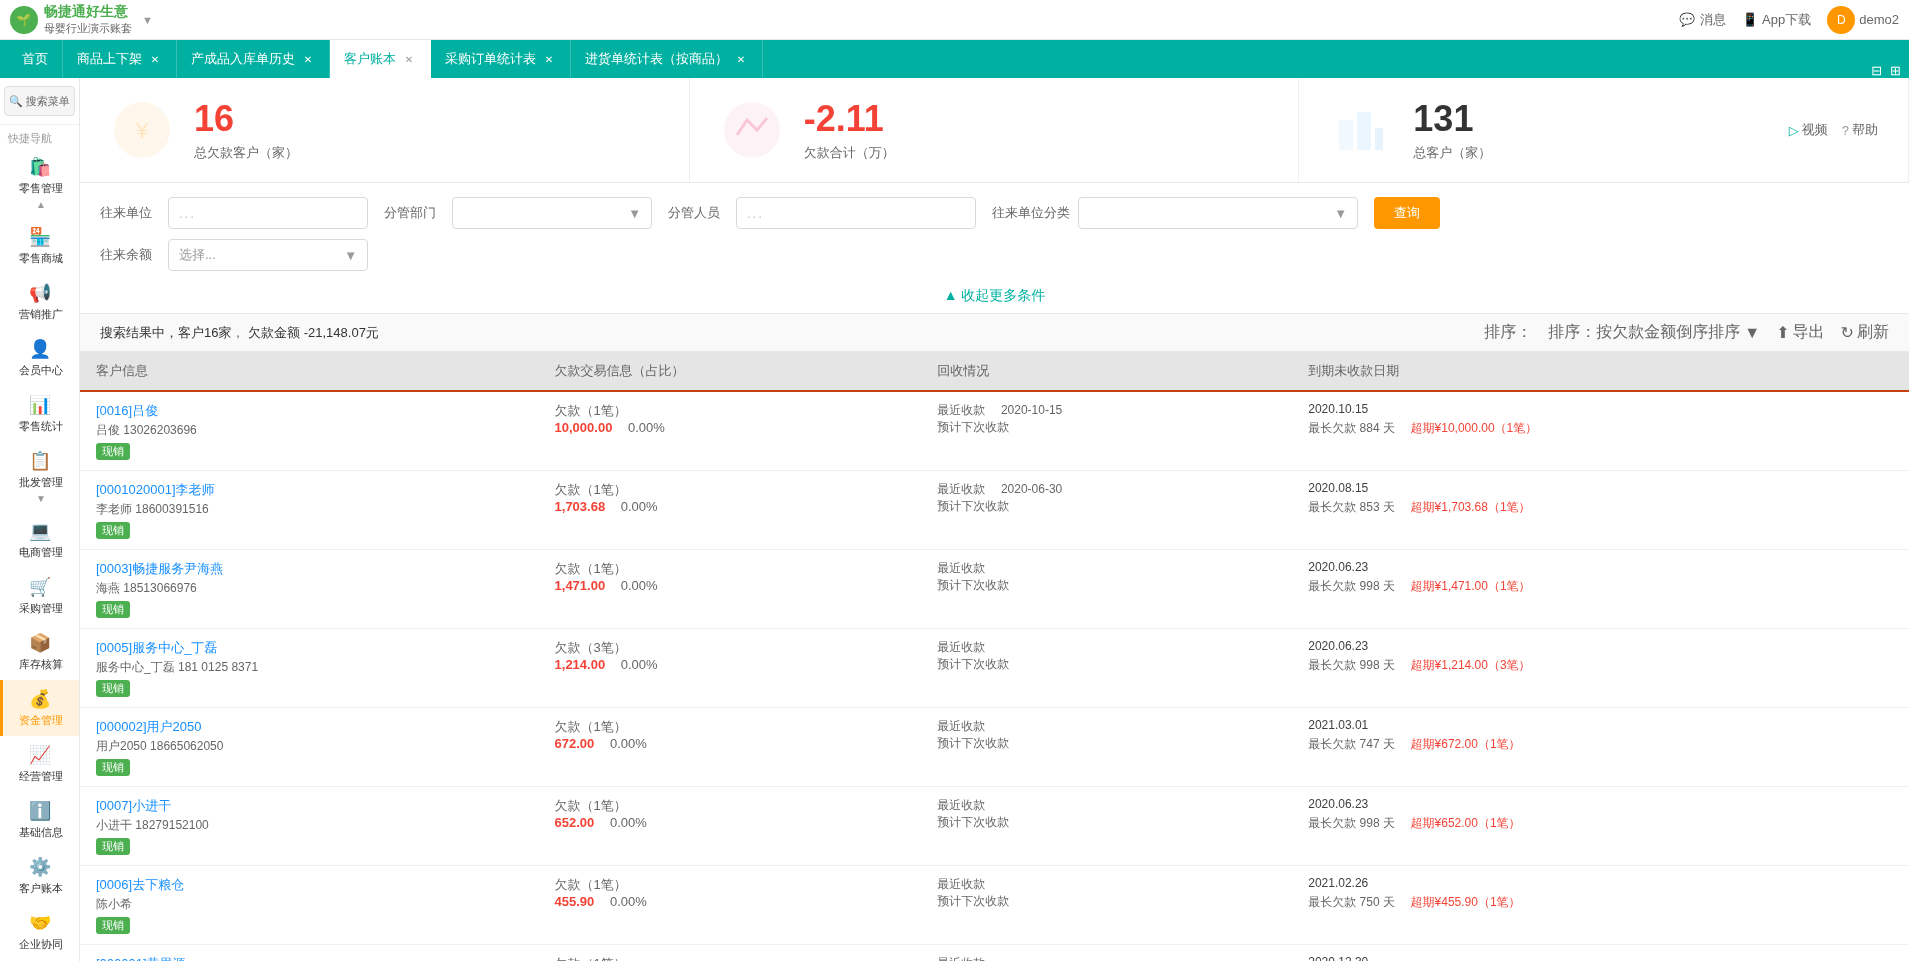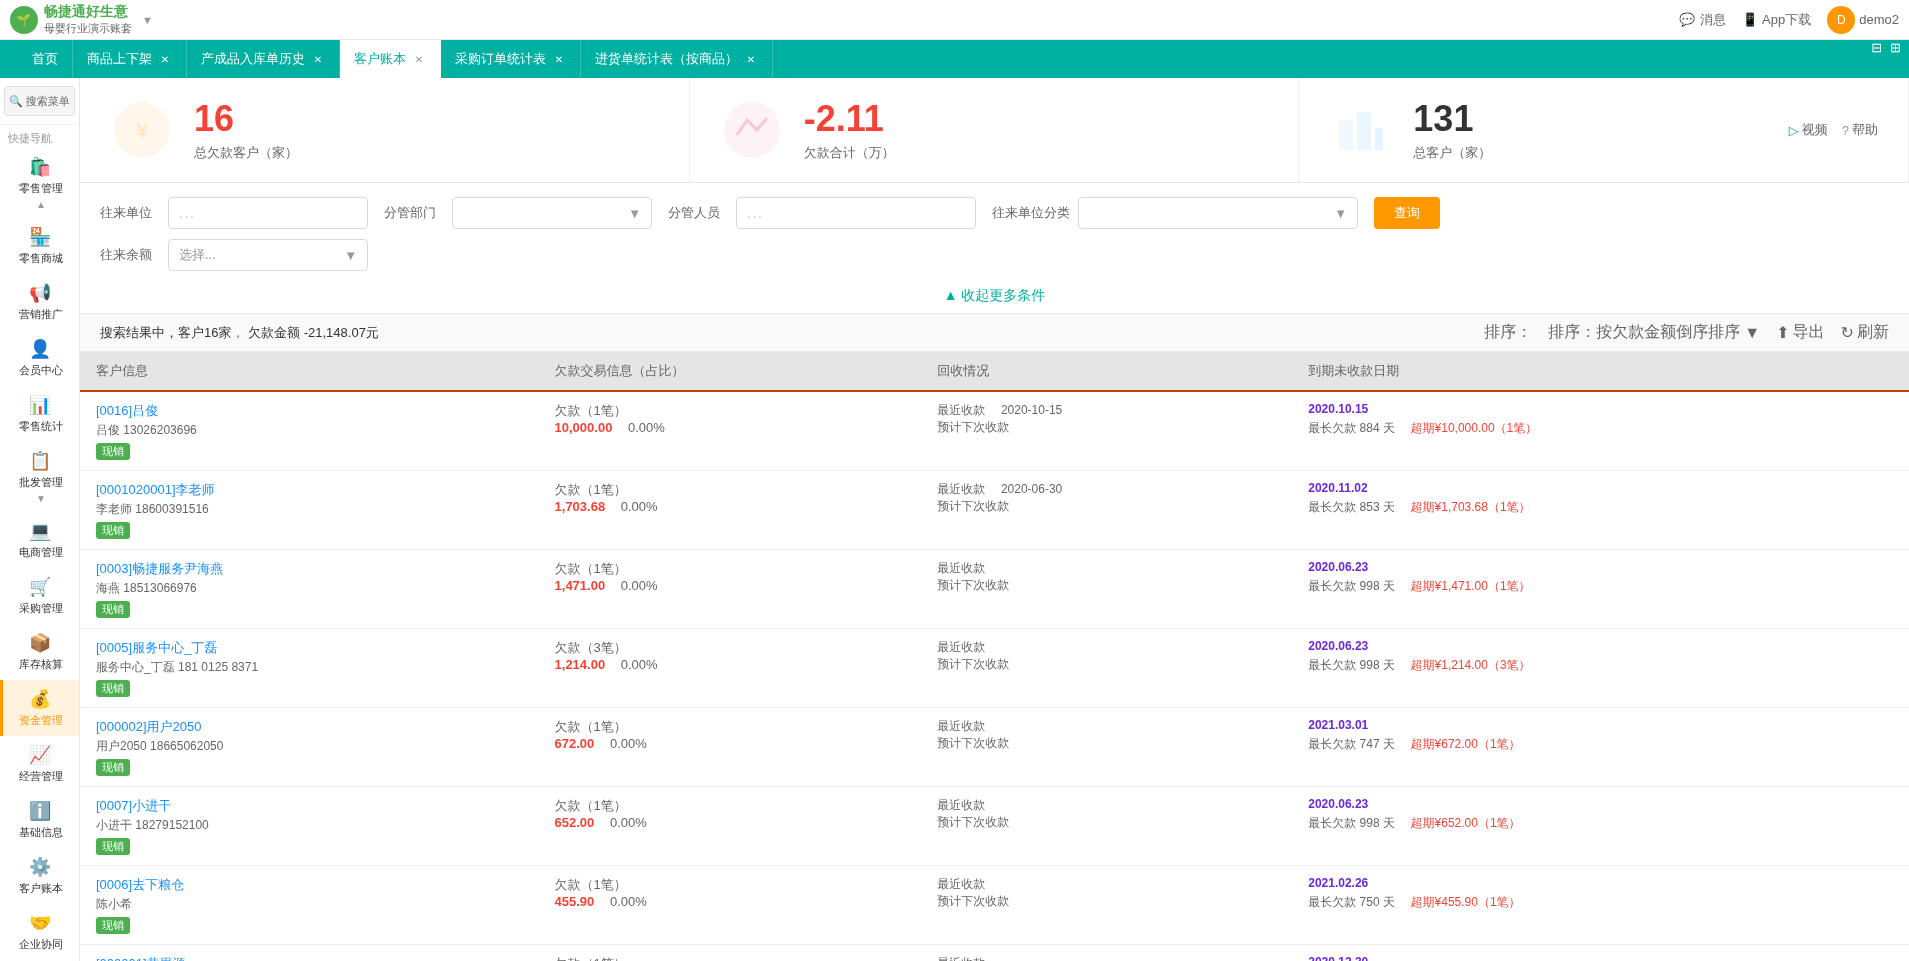--- a/index.html
+++ b/index.html
@@ -9,21 +9,21 @@
     .top-bar { height: 40px; background: #fff; display: flex; align-items: center; padding: 0 10px; border-bottom: 1px solid #e8e8e8; position: relative; }
     .logo-area { display: flex; align-items: center; gap: 6px; width: 200px; }
     .logo-icon { width: 28px; height: 28px; background: #4CAF50; border-radius: 50%; display: flex; align-items: center; justify-content: center; color: white; font-size: 12px; }
     .logo-text { color: #4CAF50; font-size: 14px; font-weight: bold; }
     .logo-sub { color: #666; font-size: 11px; }
     .top-right { margin-left: auto; display: flex; align-items: center; gap: 16px; }
     .top-right-item { display: flex; align-items: center; gap: 4px; color: #666; font-size: 13px; cursor: pointer; }
     .avatar { width: 28px; height: 28px; background: #ff9800; border-radius: 50%; display: flex; align-items: center; justify-content: center; color: white; font-size: 12px; }
 
     
-    .tab-bar { height: 38px; background: #00b0a0; display: flex; align-items: flex-start; padding: 0 0 0 18px; gap: 0; }
+    .tab-bar { height: 38px; background: #00b0a0; display: flex; align-items: flex-end; padding: 0 0 0 8px; gap: 0; }
     .tab-item { height: 38px; padding: 0 14px; display: flex; align-items: center; gap: 6px; color: white; font-size: 13px; cursor: pointer; border-right: 1px solid rgba(255,255,255,0.2); white-space: nowrap; }
     .tab-item.active { background: white; color: #00b0a0; }
     .tab-item .close-btn { width: 14px; height: 14px; display: flex; align-items: center; justify-content: center; border-radius: 50%; font-size: 10px; }
     .tab-item.active .close-btn { color: #999; }
     .tab-bar-right { margin-left: auto; display: flex; align-items: center; padding-right: 8px; gap: 8px; color: white; }
 
     
     .main-layout { display: flex; height: calc(100vh - 78px); }
     
     
@@ -79,21 +79,21 @@
     .customer-sub { color: #666; font-size: 12px; margin-top: 2px; }
     .tag { display: inline-block; padding: 1px 6px; border-radius: 3px; font-size: 11px; margin-top: 4px; }
     .tag-green { background: #4CAF50; color: white; }
     .arrear-label { color: #666; font-size: 13px; }
     .arrear-amount { color: #f44336; font-size: 13px; font-weight: bold; }
     .arrear-percent { color: #666; font-size: 13px; margin-left: 12px; }
     .collection-label { color: #666; font-size: 12px; }
     .collection-date { color: #666; font-size: 12px; }
     .overdue-days { color: #666; font-size: 12px; }
     .overdue-link { color: #f44336; cursor: pointer; font-size: 12px; }
-    .overdue-date { color: #6d28d9; font-size: 12px; margin-bottom: 4px; font-weight: bold; }
+    .overdue-date { color: #404040; font-size: 12px; margin-bottom: 4px; }
   </style>
 </head>
 <body>
 
 <div class="top-bar">
   <div class="logo-area">
     <div class="logo-icon">🌱</div>
     <div>
       <div class="logo-text">畅捷通好生意</div>
       <div class="logo-sub">母婴行业演示账套</div>
@@ -392,21 +392,21 @@
       <span class="arrear-percent">0.00%</span>
     </td>
     <td>
       <div>
         <span class="collection-label">最近收款</span>
         <span class="collection-date">　2020-06-30</span>
       </div>
       <div class="collection-label">预计下次收款</div>
     </td>
     <td>
-      <div class="overdue-date">2020.11.02</div>
+      <div class="overdue-date">2020.08.15</div>
       <div>
         <span class="overdue-days">最长欠款 853 天　</span>
         <span class="overdue-link">超期¥1,703.68（1笔）</span>
       </div>
     </td>
   </tr>
             <tr>
     <td>
       <div class="customer-name">[0003]畅捷服务尹海燕</div>
       <div class="customer-sub">海燕 18513066976</div>

